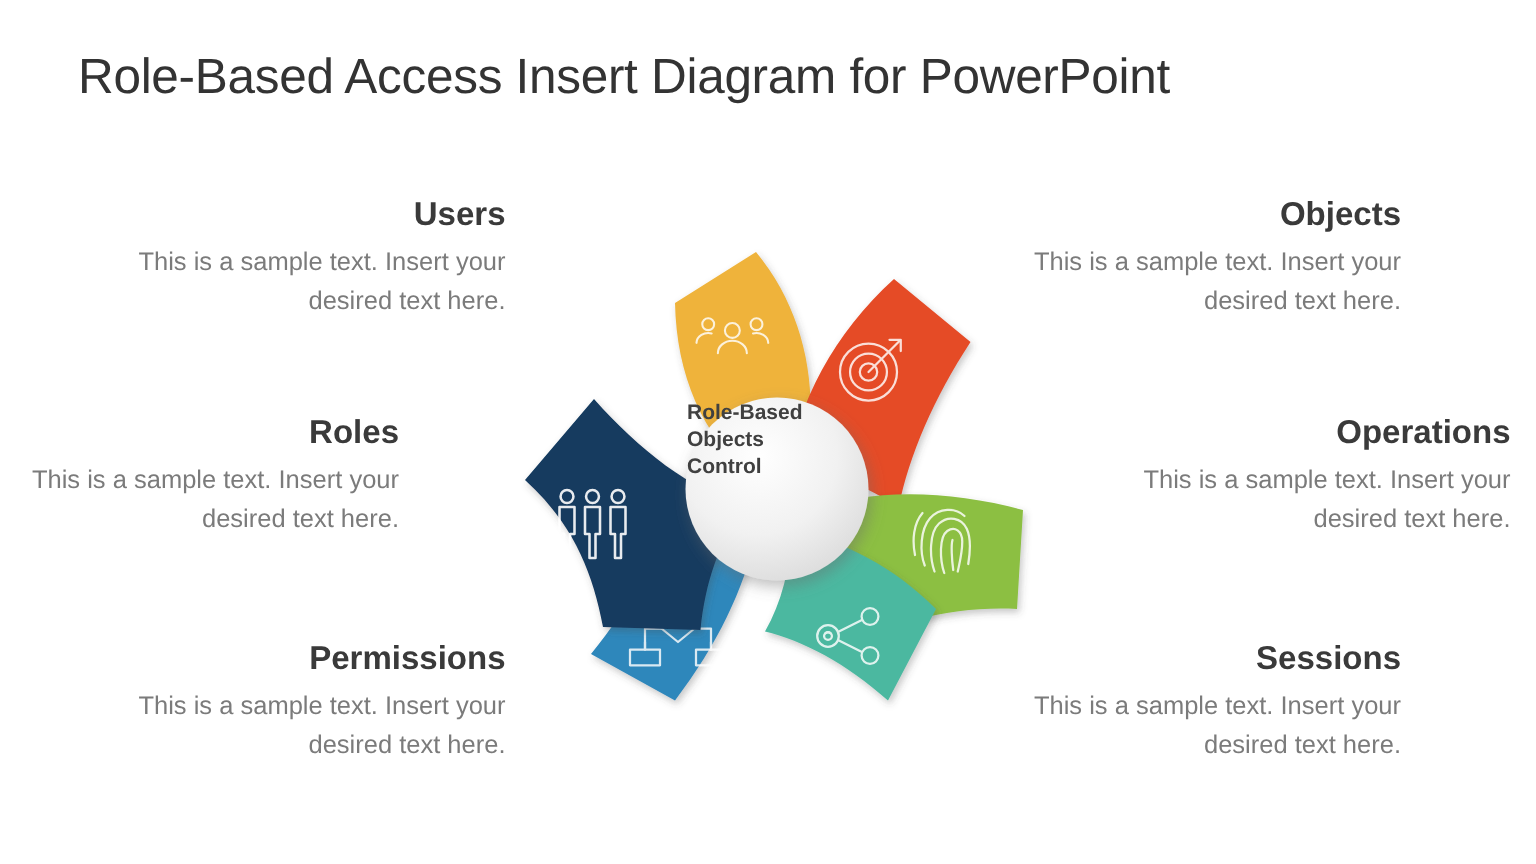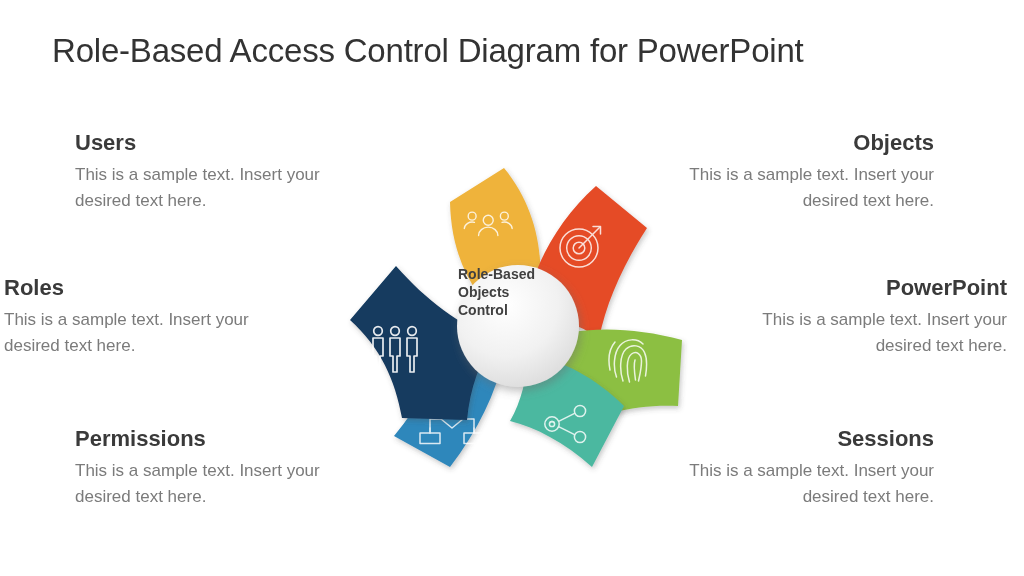--- a/index.html
+++ b/index.html
@@ -30,21 +30,21 @@
     color: #333333;
     letter-spacing: -0.2px;
     white-space: nowrap;
   }
 
   
   .block {
     position: absolute;
     width: 262px;
   }
-  .block.left  { }
+  .block.left  { text-align: right; }
   .block.right { text-align: right;  }
 
   .block-title {
     font-size: 22px;
     font-weight: bold;
     color: #3a3a3a;
     line-height: 1.1;
     margin: 0 0 7px 0;
   }
   .block-body {
@@ -88,21 +88,21 @@
     font-weight: bold;
     color: #404040;
     line-height: 1.28;
   }
 </style>
 </head>
 <body>
 
 <div id="slide">
 
-  <div id="slide-title">Role-Based Access Control Diagram for PowerPoint</div>
+  <div id="slide-title">Role-Based Access Insert Diagram for PowerPoint</div>
 
   <div class="block left" id="block-users">
     <p class="block-title">Users</p>
     <p class="block-body">This is a sample text. Insert your desired text here.</p>
   </div>
 
   <div class="block left" id="block-roles">
     <p class="block-title">Roles</p>
     <p class="block-body">This is a sample text. Insert your desired text here.</p>
   </div>
@@ -111,21 +111,21 @@
     <p class="block-title">Permissions</p>
     <p class="block-body">This is a sample text. Insert your desired text here.</p>
   </div>
 
   <div class="block right" id="block-objects">
     <p class="block-title">Objects</p>
     <p class="block-body">This is a sample text. Insert your desired text here.</p>
   </div>
 
   <div class="block right" id="block-permissions">
-    <p class="block-title">PowerPoint</p>
+    <p class="block-title">Operations</p>
     <p class="block-body">This is a sample text. Insert your desired text here.</p>
   </div>
 
   <div class="block right" id="block-sessions">
     <p class="block-title">Sessions</p>
     <p class="block-body">This is a sample text. Insert your desired text here.</p>
   </div>
 
   <div id="diagram">
     <svg id="pinwheel" viewBox="0 0 400 370" xmlns="http://www.w3.org/2000/svg">

